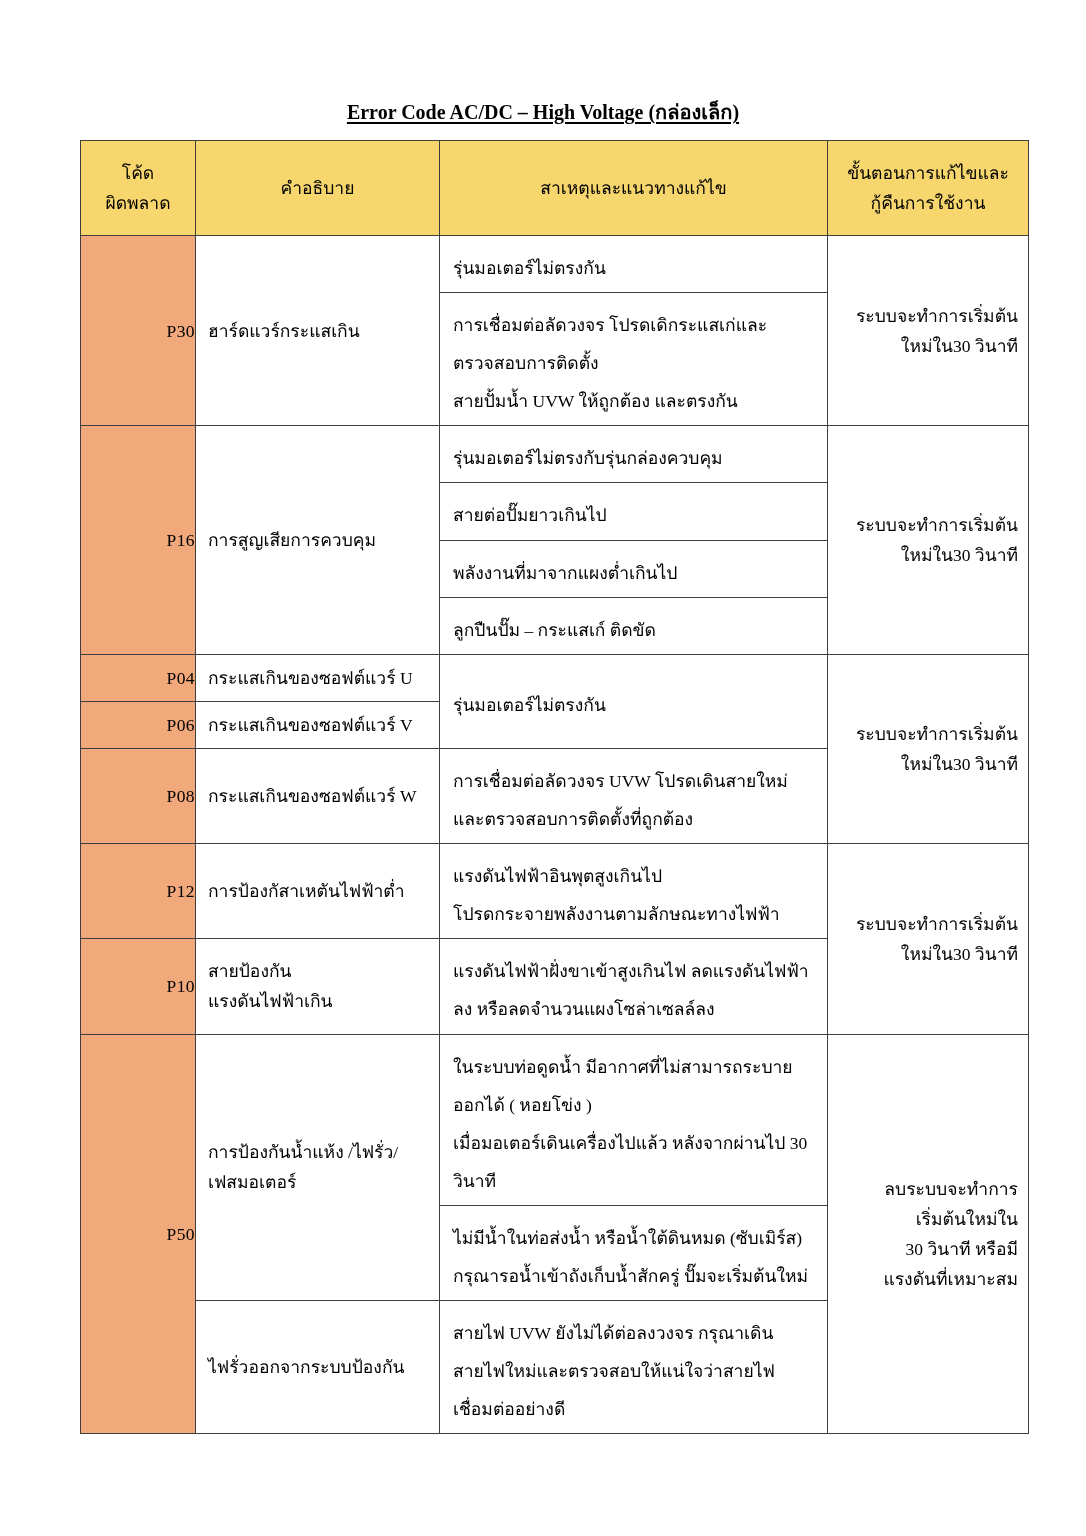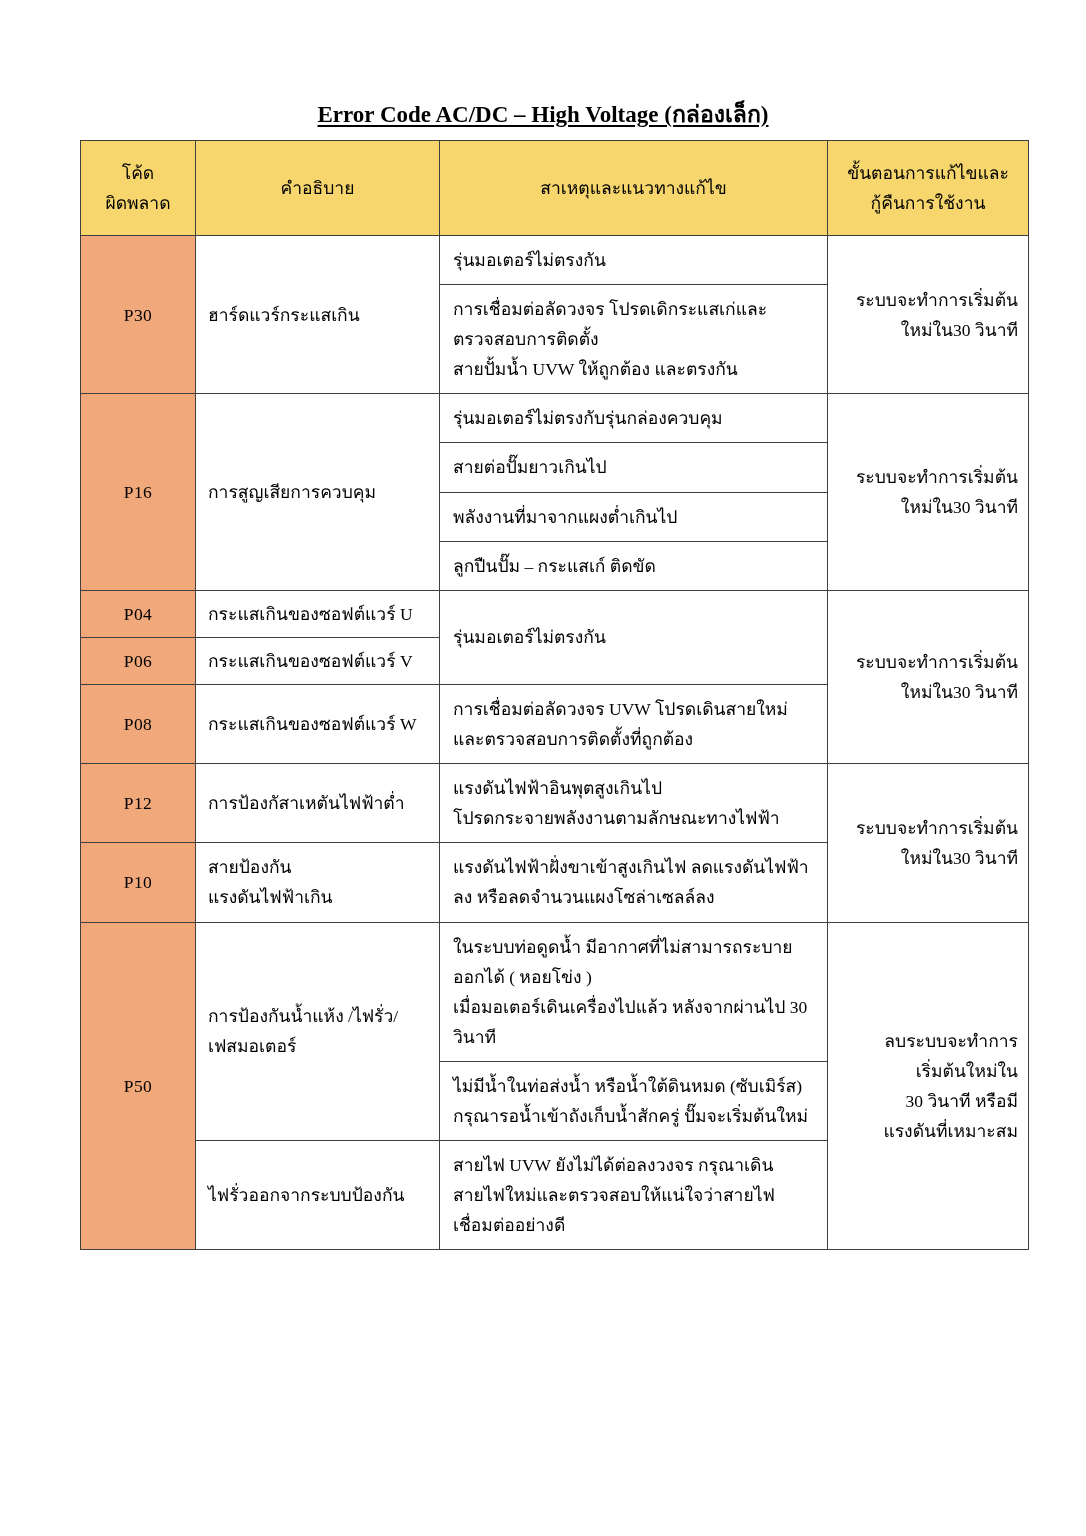--- a/index.html
+++ b/index.html
@@ -25,21 +25,21 @@
   }
 
   .doc-title {
     position: absolute;
     left: 0;
     top: 96px;
     width: 1086px;
     text-align: center;
     font-family: "Liberation Serif", "DejaVu Serif", serif;
     font-weight: bold;
-    font-size: 23px;
+    font-size: 20px;
     letter-spacing: 0px;
   }
   .doc-title .u {
     text-decoration: underline;
     text-underline-offset: 3px;
   }
 
   table.err {
     position: absolute;
     left: 80px;
@@ -69,21 +69,21 @@
     text-align: center;
     font-size: 19px;
     line-height: 1.6;
     height: 82px;
     padding: 6px 8px !important;
   }
   .hdr .l2 { display: block; }
 
   .code-cell {
     background: #F1A97C;
-    text-align: center;
+    text-align: right;
     font-size: 19px;
     letter-spacing: .4px;
   }
 
   .desc-cell {
     text-align: left;
     padding: 8px 12px !important;
   }
   .desc-cell.lft {
     text-align: left;
@@ -92,21 +92,21 @@
     text-align: left;
     padding: 9px 12px 9px 13px !important;
   }
   .fix-cell {
     text-align: right;
     padding: 8px 10px !important;
     line-height: 1.95;
   }
   .fix-cell .l { display: block; }
   .desc-cell .l { display: block; }
-  .cause-cell .l { display: block; }
+  .cause-cell .l { display: block; margin-top: 8px; }
 </style>
 </head>
 <body>
 
 <div class="page">
 
   <div class="doc-title"><span class="u">Error Code AC/DC – High Voltage (กล่องเล็ก)</span></div>
 
   <table class="err">
     <colgroup>

